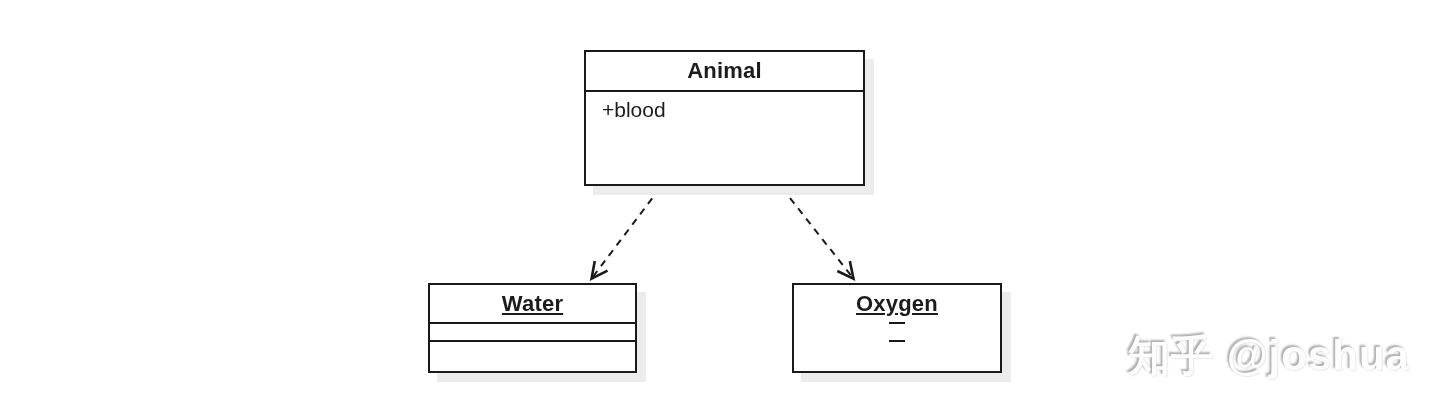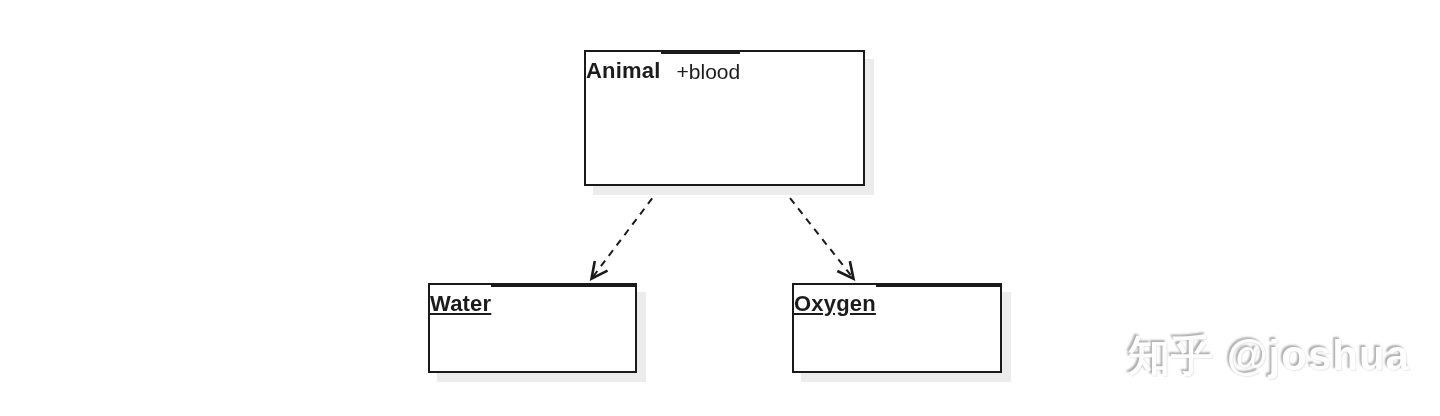--- a/index.html
+++ b/index.html
@@ -23,21 +23,21 @@
     height: 416px;
     pointer-events: none;
   }
   .uml-class {
     position: absolute;
     background: #ffffff;
     border: 2px solid #1a1a1a;
     box-shadow: 9px 9px 0 0 #ececec;
     box-sizing: border-box;
     display: flex;
-    flex-direction: row;
+    flex-direction: column;
     color: #1c1c1c;
   }
   .uml-class .title {
     display: flex;
     align-items: center;
     justify-content: center;
     font-weight: bold;
     font-size: 22px;
     letter-spacing: 0.2px;
   }
@@ -47,21 +47,21 @@
     font-size: 21px;
     padding-left: 16px;
   }
   
   .box-animal { left: 584px; top: 50px; width: 281px; height: 136px; }
   .box-animal .title { height: 38px; }
   .box-animal .attrs { height: 38px; display: flex; align-items: center; }
   .box-animal .methods { flex: 1; display: flex; flex-direction: column; justify-content: center; line-height: 27px; }
   
   .box-water  { left: 428px; top: 283px; width: 209px; height: 90px; }
-  .box-oxygen { left: 792px; top: 283px; width: 210px; height: 90px; }
+  .box-oxygen { left: 792px; top: 283px; width: 210px; height: 90px; align-items: center; }
   .box-water .title, .box-oxygen .title { height: 37px; text-decoration: underline; }
   .box-water .attrs, .box-oxygen .attrs { height: 18px; }
   .box-water .methods, .box-oxygen .methods { flex: 1; }
   
   .watermark {
     position: absolute;
     left: 1128px;
     top: 328px;
     font-size: 42px;
     font-weight: bold;

